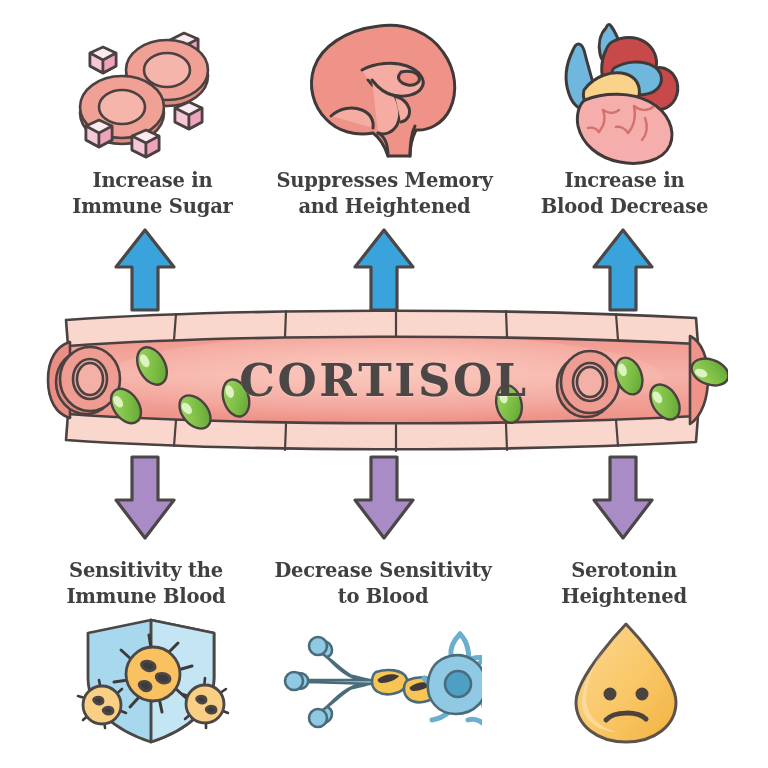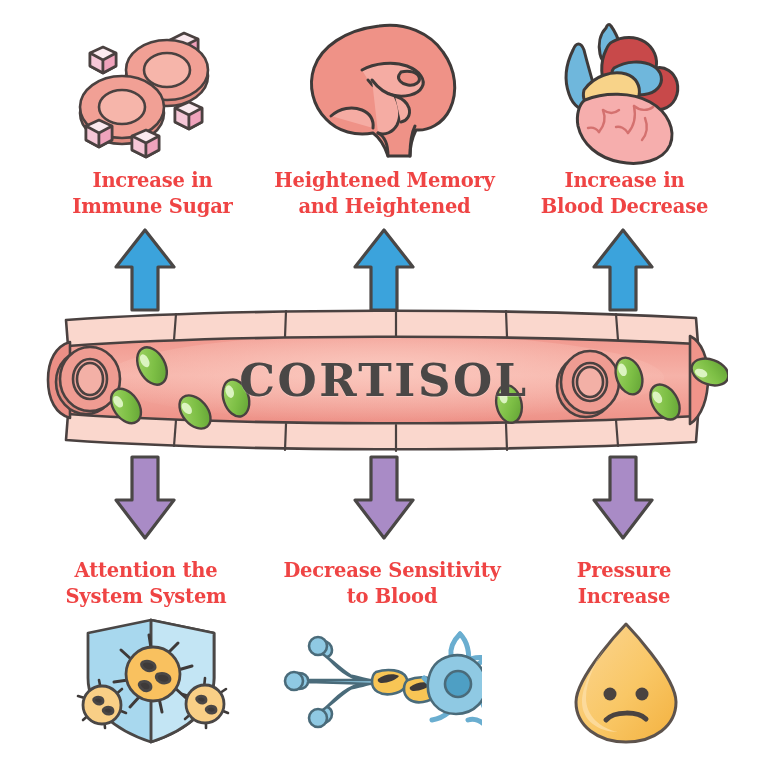--- a/index.html
+++ b/index.html
@@ -11,21 +11,21 @@
   .stage{position:relative;width:768px;height:768px;}
 
   
   .label{
     position:absolute;
     text-align:center;
     font-family:"DejaVu Serif",serif;
     font-weight:700;
     font-size:19.5px;
     line-height:1.32;
-    color:#ef4444;
+    color:#404040;
     letter-spacing:-0.2px;
   }
   .label .ln{display:block;white-space:nowrap;}
 
   
   .arrow{position:absolute;}
 
   
   .vessel-wrap{position:absolute;left:40px;top:306px;width:688px;height:148px;}
   .cortisol-text{
@@ -149,21 +149,21 @@
         </g>
       </g>
     </svg>
   </div>
 
   <div class="label" style="left:30px;top:168px;width:245px;">
     <span class="ln">Increase in</span>
     <span class="ln">Immune Sugar</span>
   </div>
   <div class="label" style="left:262px;top:168px;width:245px;">
-    <span class="ln">Heightened Memory</span>
+    <span class="ln">Suppresses Memory</span>
     <span class="ln">and Heightened</span>
   </div>
   <div class="label" style="left:502px;top:168px;width:245px;">
     <span class="ln">Increase in</span>
     <span class="ln">Blood Decrease</span>
   </div>
 
   <div class="arrow" style="left:112px;top:226px;width:66px;height:88px;">
     <svg viewBox="0 0 66 88" width="66" height="88">
       <path d="M33 4 L62 41 L46 41 L46 84 L20 84 L20 41 L4 41 Z" fill="#3ba3dc" stroke="#4a4746" stroke-width="3.2" stroke-linejoin="round"></path>
@@ -287,30 +287,30 @@
       <path d="M33 86 L62 48 L46 48 L46 5 L20 5 L20 48 L4 48 Z" fill="#a98bc6" stroke="#4a4746" stroke-width="3.2" stroke-linejoin="round"></path>
     </svg>
   </div>
   <div class="arrow" style="left:590px;top:452px;width:66px;height:90px;">
     <svg viewBox="0 0 66 90" width="66" height="90">
       <path d="M33 86 L62 48 L46 48 L46 5 L20 5 L20 48 L4 48 Z" fill="#a98bc6" stroke="#4a4746" stroke-width="3.2" stroke-linejoin="round"></path>
     </svg>
   </div>
 
   <div class="label" style="left:22px;top:558px;width:248px;">
-    <span class="ln">Attention the</span>
-    <span class="ln">System System</span>
-  </div>
-  <div class="label" style="left:268px;top:558px;width:248px;">
+    <span class="ln">Sensitivity the</span>
+    <span class="ln">Immune Blood</span>
+  </div>
+  <div class="label" style="left:259px;top:558px;width:248px;">
     <span class="ln">Decrease Sensitivity</span>
     <span class="ln">to Blood</span>
   </div>
   <div class="label" style="left:500px;top:558px;width:248px;">
-    <span class="ln">Pressure</span>
-    <span class="ln">Increase</span>
+    <span class="ln">Serotonin</span>
+    <span class="ln">Heightened</span>
   </div>
 
   <div class="icon" style="left:58px;top:616px;width:186px;height:130px;">
     <svg viewBox="0 0 186 130" width="186" height="130">
       <g stroke="#4a4746" stroke-width="2.8" stroke-linejoin="round" stroke-linecap="round">
         <path d="M93 4 L156 17 L156 62 C156 92 130 114 93 126 C56 114 30 92 30 62 L30 17 Z" fill="#a8d8ee"></path>
         <path d="M93 4 L156 17 L156 62 C156 92 130 114 93 126 Z" fill="#c3e5f4"></path>
         <path d="M93 4 L93 126" stroke="#4a4746" stroke-width="2.2" fill="none"></path>
 
         <g>

